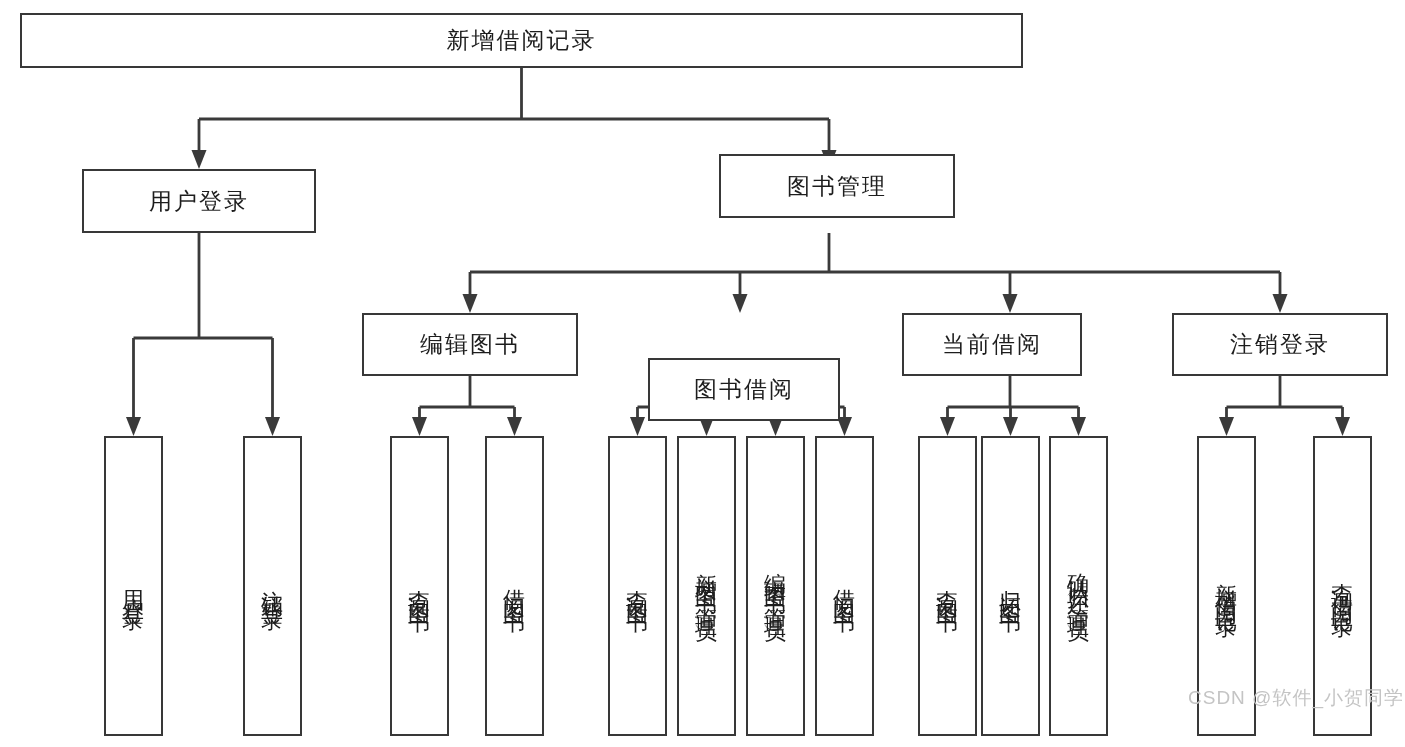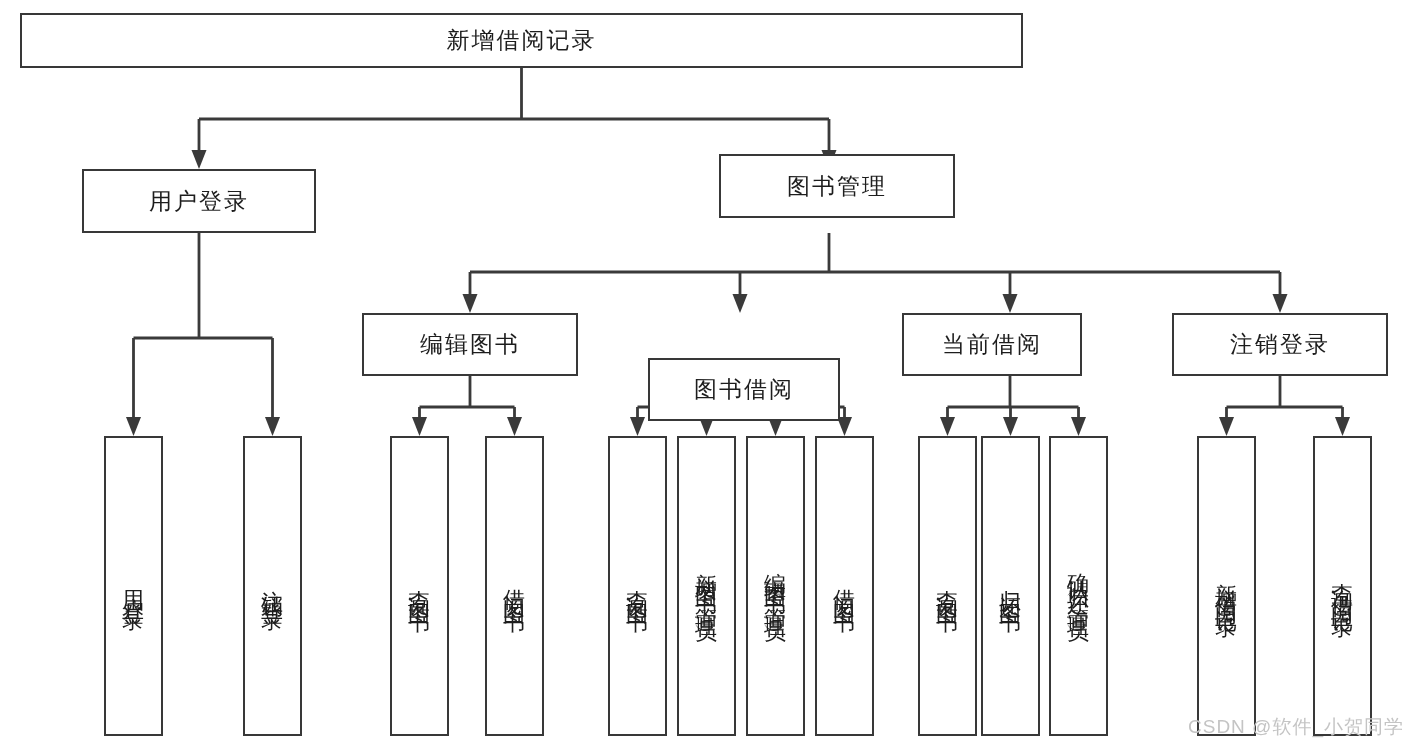--- a/index.html
+++ b/index.html
@@ -58,21 +58,21 @@
     font-size: 22px;
     letter-spacing: 7px;
     line-height: 1.05;
     color: var(--text_color);
     z-index: 2;
     text-align: center;
   }
   .watermark {
     position: absolute;
     left: 1188px;
-    top: 714px;
+    top: 685px;
     font-size: 19px;
     letter-spacing: 1px;
     color: var(--watermark_color);
     white-space: nowrap;
     z-index: 5;
   }
 </style>
 </head>
 <body>
 

